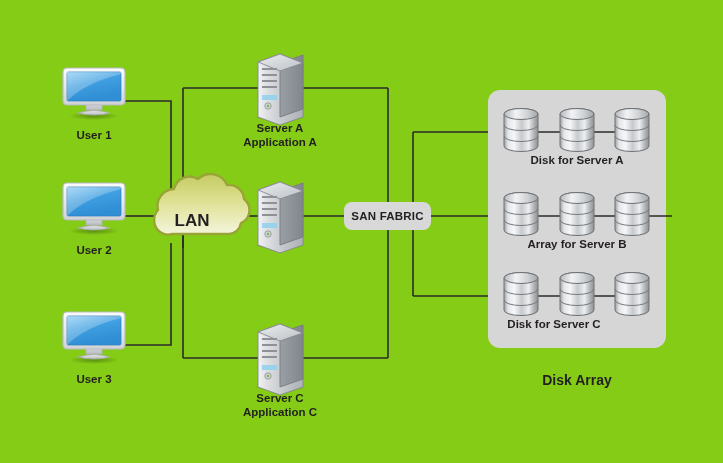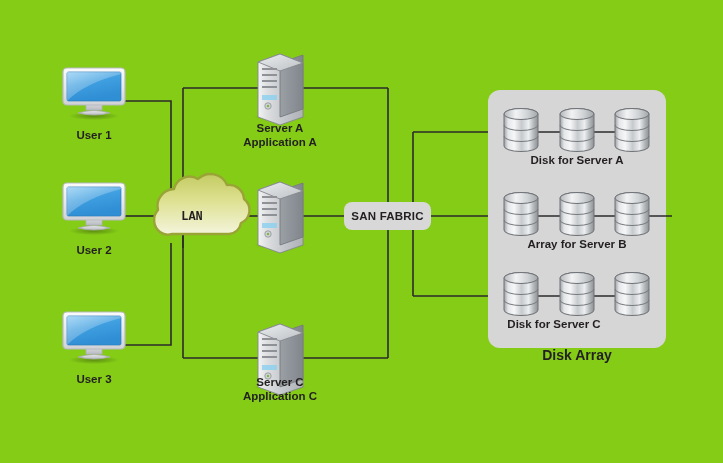--- a/index.html
+++ b/index.html
@@ -30,22 +30,22 @@
     font-family: "Liberation Sans", sans-serif;
     font-weight: bold;
     color: #231f20;
     line-height: 1.25;
     white-space: pre-line;
     pointer-events: none;
   }
   .lbl-user   { font-size: 11.5px; }
   .lbl-server { font-size: 11.5px; }
   .lbl-disk   { font-size: 11.5px; }
-  .lbl-array  { font-size: 14px; }
-  .lbl-lan    { font-size: 12px; font-family: Liberation Mono, monospace; }
+  .lbl-array  { font-size: 14px; margin-top: 25px; }
+  .lbl-lan    { font-size: 17px; }
   .lbl-san    { font-size: 11.5px; letter-spacing: .2px; }
 </style>
 </head>
 <body>
 
 <div id="diagram-root">
 
   <svg id="diagram-svg" viewBox="0 0 723 463" xmlns="http://www.w3.org/2000/svg">
     <defs>
       <linearGradient id="gradScreen" x1="0" y1="0" x2="0.35" y2="1">
@@ -296,21 +296,21 @@
   <div class="node-label lbl-user" style="left:44px; top:128px; width:100px;">User 1</div>
   <div class="node-label lbl-user" style="left:44px; top:243px; width:100px;">User 2</div>
   <div class="node-label lbl-user" style="left:44px; top:372px; width:100px;">User 3</div>
 
   <div class="node-label lbl-lan" style="left:145px; top:210px; width:94px;">LAN</div>
 
   <div class="node-label lbl-san" style="left:344px; top:209px; width:87px;">SAN FABRIC</div>
 
   <div class="node-label lbl-server" style="left:222px; top:121px; width:116px;">Server A
 Application A</div>
-  <div class="node-label lbl-server" style="left:222px; top:375px; width:116px;">Server C
+  <div class="node-label lbl-server" style="left:222px; top:391px; width:116px;">Server C
 Application C</div>
 
   <div class="node-label lbl-disk" style="left:500px; top:153px; width:154px;">Disk for Server A</div>
   <div class="node-label lbl-disk" style="left:500px; top:237px; width:154px;">Array for Server B</div>
   <div class="node-label lbl-disk" style="left:477px; top:317px; width:154px;">Disk for Server C</div>
 
   <div class="node-label lbl-array" style="left:500px; top:347px; width:154px;">Disk Array</div>
 
 </div>
 

